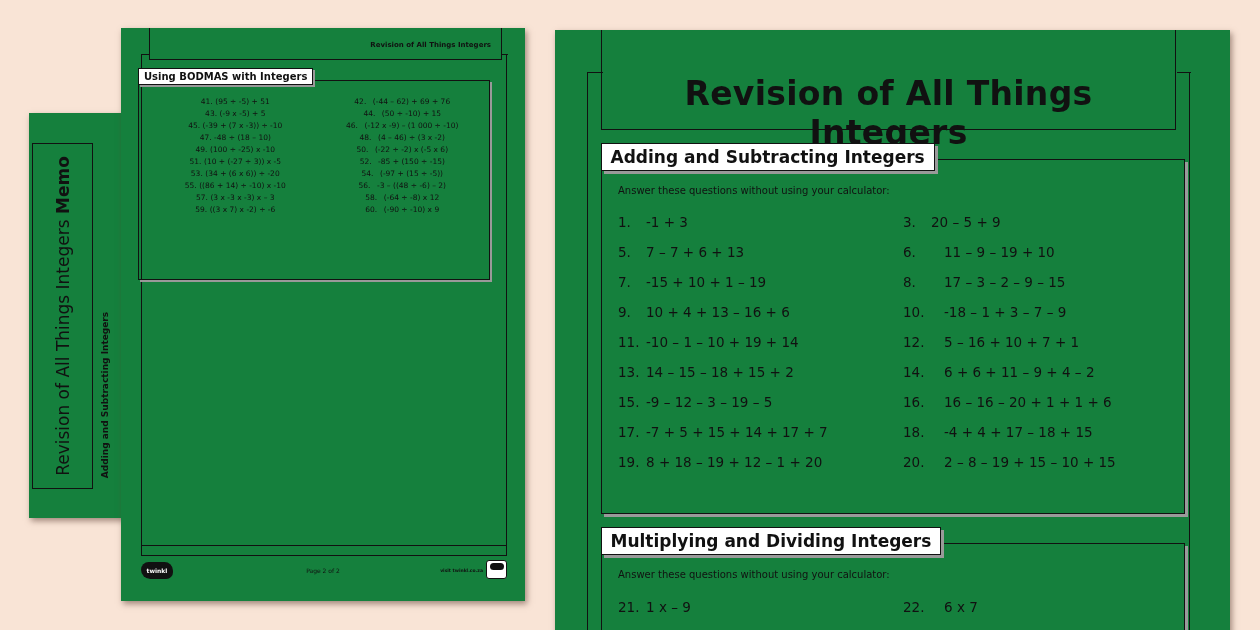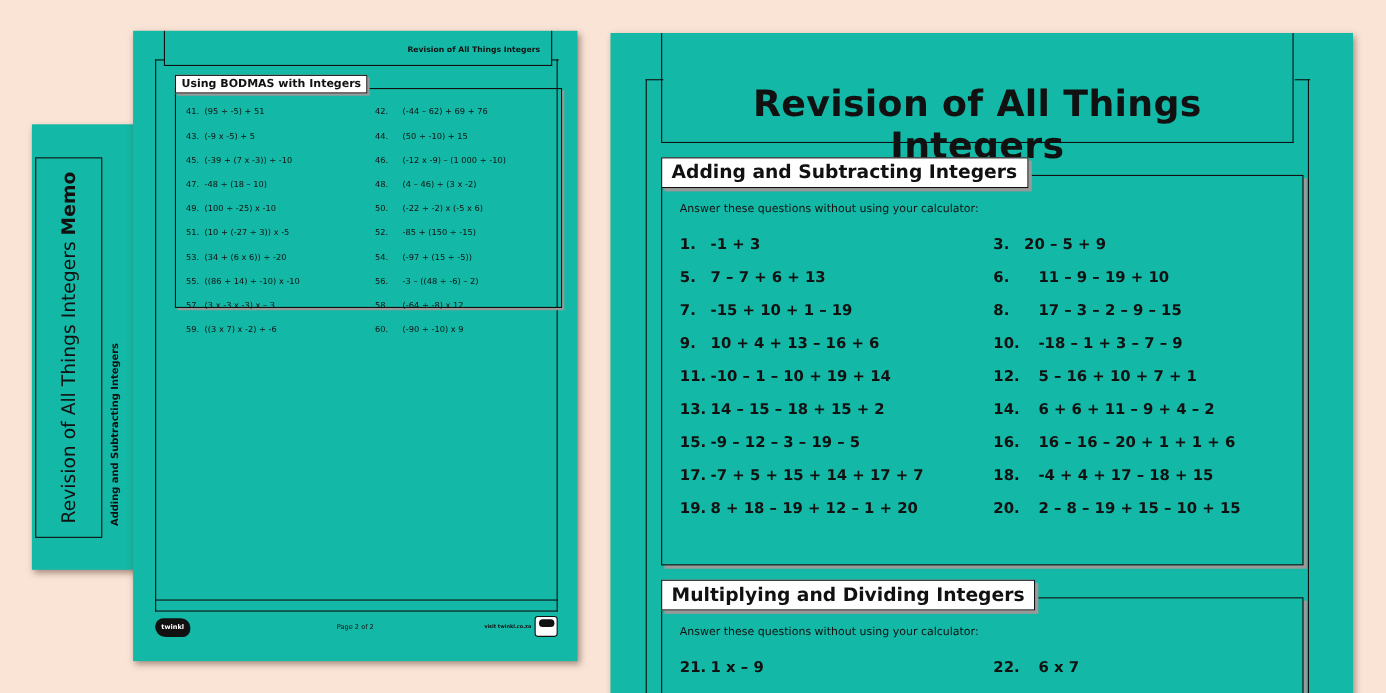--- a/index.html
+++ b/index.html
@@ -1,37 +1,37 @@
 <!DOCTYPE html>
 <html><head>
 <meta charset="utf-8">
 <style>
   * { box-sizing: border-box; margin: 0; padding: 0; }
   html, body { width: 1260px; height: 630px; overflow: hidden; }
   body { background: #f9e4d6; font-family: "DejaVu Sans", sans-serif; color: #111; position: relative; }
 
-  .page { position: absolute; background: #14b8a6; box-shadow: 2px 3px 6px rgba(90,60,50,0.55); padding-left: 20px; }
+  .page { position: absolute; background: #15803d; box-shadow: 2px 3px 6px rgba(90,60,50,0.55); padding-left: 20px; }
 
   
   #memo { left: 29px; top: 113px; width: 95px; height: 405px; }
   #memo .spine-box { position: absolute; left: 3px; top: 30px; width: 61px; height: 346px; border: 1.5px solid #111; }
   #memo .memo-title { position: absolute; left: 34px; top: 203px; transform: translate(-50%,-50%) rotate(-90deg); white-space: nowrap; font-size: 17px; }
   #memo .memo-title b { font-weight: bold; }
   #memo .memo-sub { position: absolute; left: 76px; top: 282px; transform: translate(-50%,-50%) rotate(-90deg); white-space: nowrap; font-size: 9px; font-weight: bold; }
 
   
   #page2 { left: 121px; top: 28px; width: 404px; height: 573px; }
   #page2 .header-box { position: absolute; left: 28px; top: 0; width: 353px; height: 32px; border: 1.5px solid #111; border-top: none; }
   #page2 .header-title { position: absolute; right: 10px; top: 13px; font-size: 7px; font-weight: bold; }
   #page2 .outer-frame { position: absolute; left: 20px; top: 26px; width: 366px; height: 502px; border: 1.5px solid #111; border-top: none; }
   #page2 .outer-frame::before { content:""; position:absolute; left:-1.5px; top:0; width:9px; border-top:1.5px solid #111; }
   #page2 .outer-frame::after { content:""; position:absolute; right:-1.5px; top:0; width:7px; border-top:1.5px solid #111; }
-  #page2 .section { position: absolute; left: 38px; top: 52px; width: 352px; height: 200px; border: 1px solid #111; box-shadow: 2px 2px 0 #999; text-decoration: underline; }
+  #page2 .section { position: absolute; left: 17px; top: 52px; width: 352px; height: 200px; border: 1px solid #111; box-shadow: 2px 2px 0 #999; text-decoration: underline; }
   #page2 .sec-label { position: absolute; left: -1px; top: -13px; background: #fff; border: 1px solid #111; padding: 2px 5px; font-size: 10px; font-weight: bold; box-shadow: 2px 2px 0 #999; }
-  #page2 .qgrid { position: absolute; left: 9px; top: 16px; width: 330px; display: grid; grid-template-columns: 172px 158px; row-gap: 13px; font-size: 7.5px; }
+  #page2 .qgrid { position: absolute; left: 9px; top: 16px; width: 330px; display: grid; grid-template-columns: 172px 158px; row-gap: 3px; font-size: 7.5px; text-align: center; }
   #page2 .q .n { display: inline-block; width: 17px; }
   #page2 .q.right .n { width: 25px; }
   #page2 .footer-line { position: absolute; left: 20px; top: 517px; width: 366px; border-top: 1.5px solid #111; }
   #page2 .logo { position: absolute; left: 20px; top: 534px; width: 32px; height: 17px; background: #111; border-radius: 9px 10px 8px 11px; color: #fff; font-size: 6px; font-weight: bold; text-align: center; line-height: 17px; }
   #page2 .page-num { position: absolute; left: 0; width: 100%; top: 539px; text-align: center; font-size: 6px; }
   #page2 .site { position: absolute; right: 42px; top: 540px; font-size: 4.5px; font-weight: bold; }
   #page2 .badge { position: absolute; right: 18px; top: 532px; width: 21px; height: 19px; border: 1px solid #111; border-radius: 3px; background: #fff; }
   #page2 .badge::before { content:""; position:absolute; left:3px; top:2px; width:14px; height:7px; background:#111; border-radius:5px; }
 
   
@@ -41,21 +41,21 @@
   #page1 .outer-frame { position: absolute; left: 32px; top: 42px; width: 603px; height: 600px; border: 1.5px solid #111; border-top: none; }
   #page1 .outer-frame::before { content:""; position:absolute; left:-1.5px; top:0; width:16px; border-top:1.5px solid #111; }
   #page1 .outer-frame::after { content:""; position:absolute; right:-1.5px; top:0; width:14px; border-top:1.5px solid #111; }
   #page1 .section { position: absolute; left: 46px; width: 584px; border: 1.5px solid #111; box-shadow: 3px 3px 0 #9a9a9a; }
   #page1 .section.s1 { top: 129px; height: 355px; }
   #page1 .section.s2 { top: 513px; height: 140px; }
   #page1 .sec-label { position: absolute; left: -1.5px; top: -17px; background: #fff; border: 1.5px solid #111; padding: 3px 9px; font-size: 17px; font-weight: bold; box-shadow: 3px 3px 0 #9a9a9a; white-space: nowrap; }
   #page1 .instructions { position: absolute; left: 16px; top: 25px; font-size: 10px; }
   #page1 .qgrid { position: absolute; left: 16px; top: 53px; width: 560px; display: grid; grid-template-columns: 285px 275px; row-gap: 12px; font-size: 13.5px; }
   #page1 .section.s2 .qgrid { top: 54px; }
-  #page1 .q { height: 18px; line-height: 18px; white-space: nowrap; font-weight: bold; }
+  #page1 .q { height: 18px; line-height: 18px; white-space: nowrap; }
   #page1 .q .n { display: inline-block; width: 28px; }
   #page1 .q.right .n { width: 41px; }
 </style>
 </head>
 <body>
 
 <div class="page" id="memo">
   <div class="spine-box"></div>
   <div class="memo-title"><span>Revision of All Things Integers </span><b>Memo</b></div>
   <div class="memo-sub">Adding and Subtracting Integers</div>

